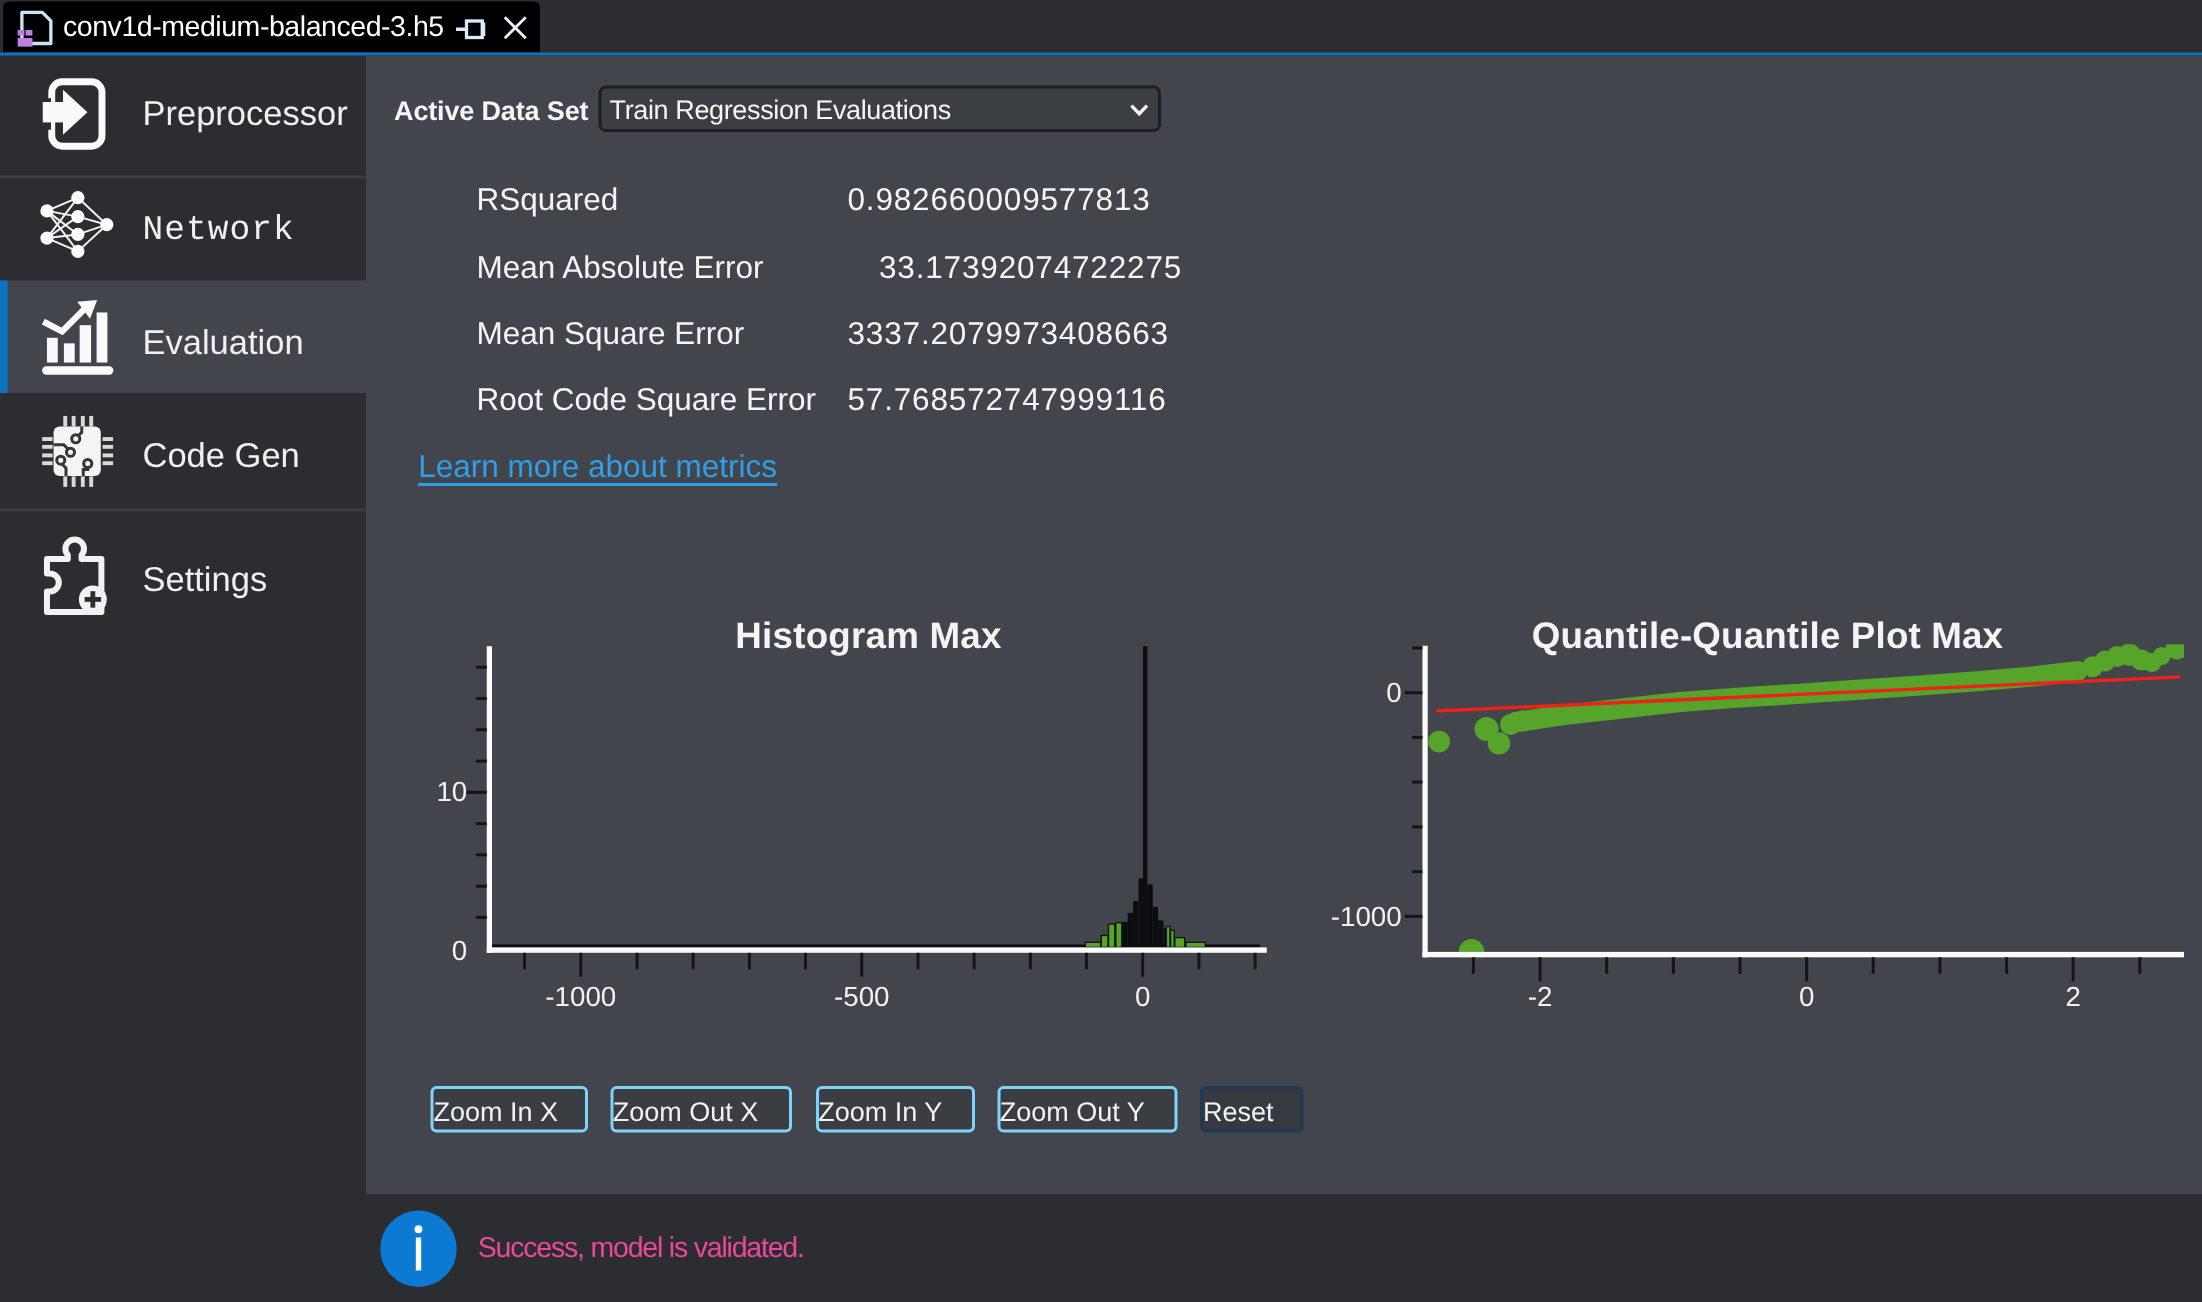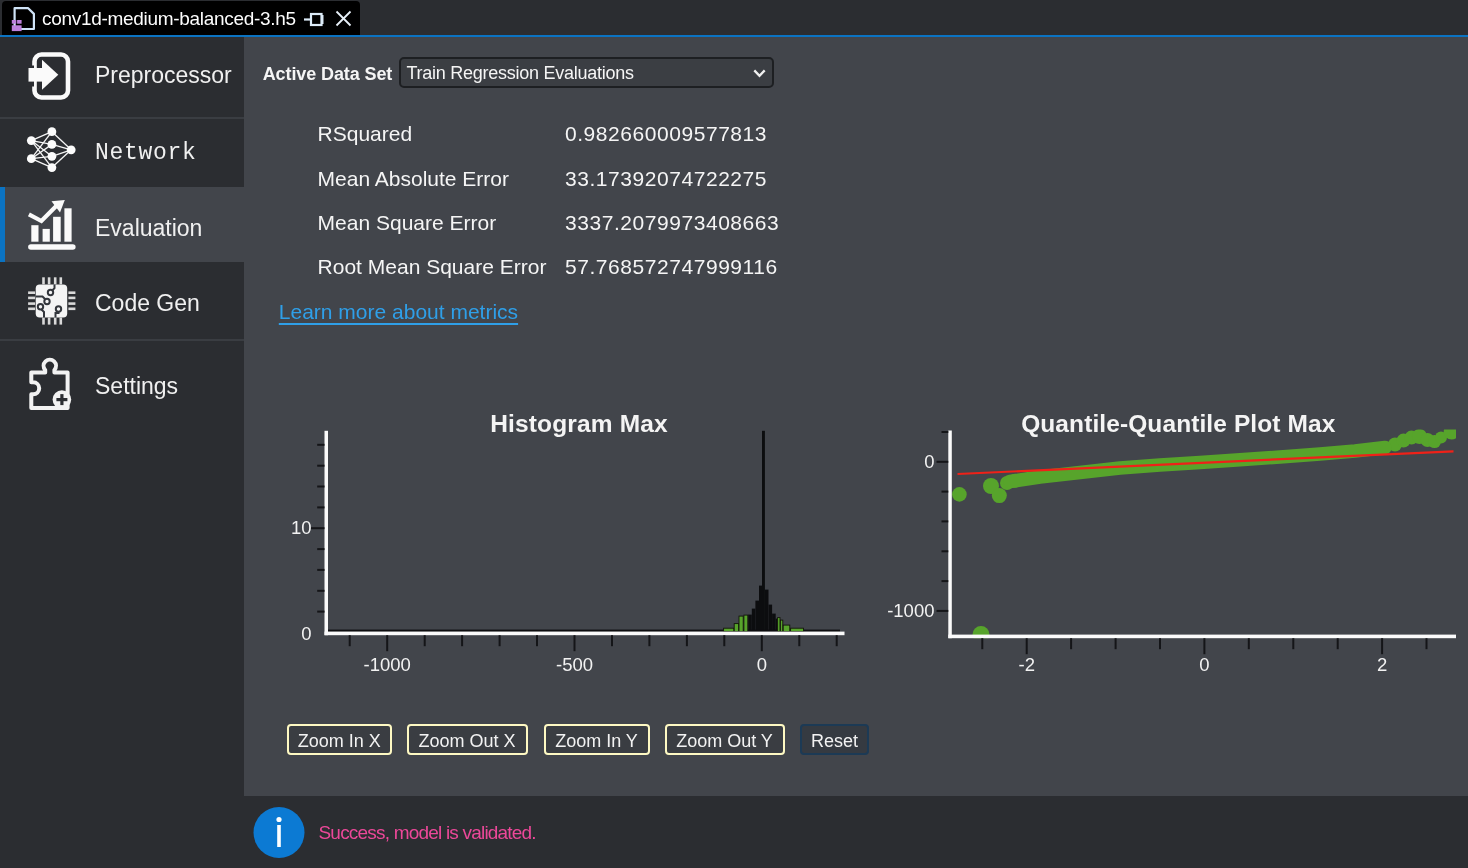--- a/index.html
+++ b/index.html
@@ -16,22 +16,22 @@
   .navtxt{left:95px;height:32px;line-height:32px;font-size:23px;color:#f0f0f0;}
   .m-label,.m-value{height:28px;line-height:28px;font-size:21px;font-weight:normal;color:#f5f5f5;padding-left:39px;}
   .m-value{letter-spacing:0.55px;}
   .m-label{left:278.6px;}
   .m-value{left:526px;}
   #adslabel{left:262.7px;top:61px;height:26px;line-height:26px;font-size:18px;font-weight:bold;letter-spacing:-0.1px;color:#f5f5f5;}
   #dropdown{left:399.4px;top:56.5px;width:374.5px;height:31.6px;background:#3b3e43;
     border:2px solid #1d1f22;border-radius:5px;box-sizing:border-box;}
   #ddtext{left:5px;top:0;height:28px;line-height:28px;font-size:18px;letter-spacing:-0.25px;color:#f5f5f5;}
   #link{left:278.8px;top:297.5px;text-underline-offset:4px;height:28px;line-height:28px;font-size:21px;color:#2f9fe8;text-decoration:underline;}
-  .btn{top:723.7px;height:31.5px;background:#3a3d42;border:2px solid #fef9c3;border-radius:4px;
-    box-sizing:border-box;color:#f2f2f2;font-size:18px;text-align:center;line-height:31px;}
+  .btn{top:723.7px;height:31.5px;background:#3a3d42;border:2px solid #7dd3fc;border-radius:4px;
+    box-sizing:border-box;color:#f2f2f2;font-size:18px;text-align:left;line-height:31px;}
   #statusicon{left:253px;top:806px;}
   #statustext{left:318.5px;top:819px;height:28px;line-height:28px;font-size:19px;letter-spacing:-0.8px;color:#ec4899;}
   svg{display:block;}
   text{font-family:"Liberation Sans",sans-serif;}
 </style>
 </head>
 <body>
 
   <div class="abs" id="tab">
     <svg class="abs" style="left:8px;top:5px;" width="26" height="28" viewBox="0 0 26 28">
@@ -152,24 +152,24 @@
   <div class="abs" id="dropdown">
     <div class="abs" id="ddtext">Train Regression Evaluations</div>
     <svg class="abs" style="left:352px;top:10.5px;" width="14" height="10" viewBox="0 0 14 10">
       <polyline points="1.3,1.4 6.5,6.8 11.7,1.4" fill="none" stroke="#f0f0f0" stroke-width="2.3"></polyline>
     </svg>
   </div>
 
   <div class="abs m-label" style="top:119.6px;">RSquared</div>
   <div class="abs m-value" style="top:119.6px;">0.982660009577813</div>
   <div class="abs m-label" style="top:164.6px;">Mean Absolute Error</div>
-  <div class="abs m-value" style="top:164.6px;">33.17392074722275</div>
+  <div class="abs m-value" style="top:164.6px;margin-left:21px;">33.17392074722275</div>
   <div class="abs m-label" style="top:208.8px;">Mean Square Error</div>
   <div class="abs m-value" style="top:208.8px;">3337.2079973408663</div>
-  <div class="abs m-label" style="top:252.7px;">Root Mean Square Error</div>
+  <div class="abs m-label" style="top:252.7px;">Root Code Square Error</div>
   <div class="abs m-value" style="top:252.7px;">57.768572747999116</div>
   <div class="abs" id="link">Learn more about metrics</div>
 
   <svg class="abs" style="left:280px;top:408px;" width="580" height="275" viewBox="0 0 580 275">
     <text x="299" y="24.3" font-size="24.5" font-weight="bold" fill="#f4f4f4" text-anchor="middle" letter-spacing="0.15">Histogram Max</text>
 
     <g fill="#0c0d0f">
       <rect x="468.2" y="206.6" width="3.6" height="17"></rect>
       <rect x="471.8" y="200.6" width="3.6" height="23"></rect>
       <rect x="475.4" y="192.6" width="3.6" height="31"></rect>

